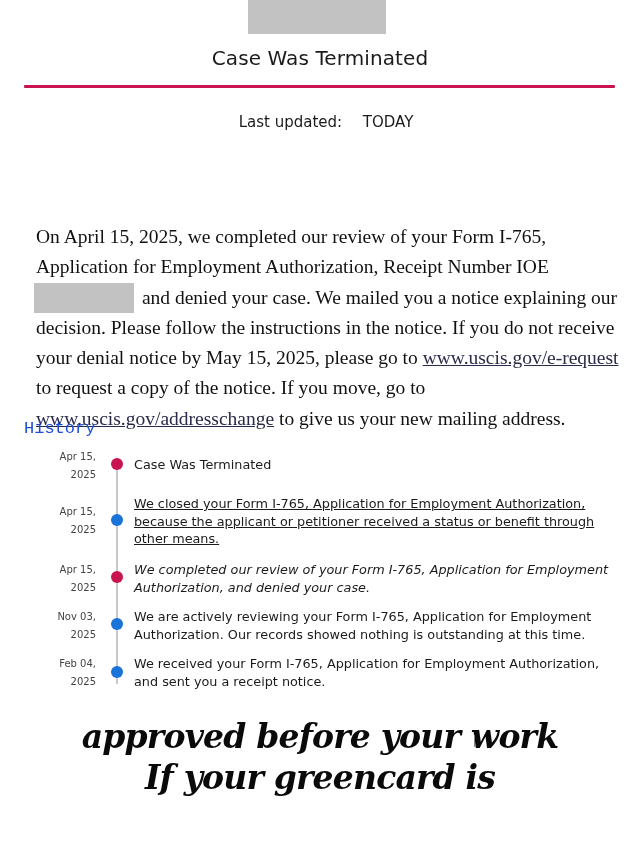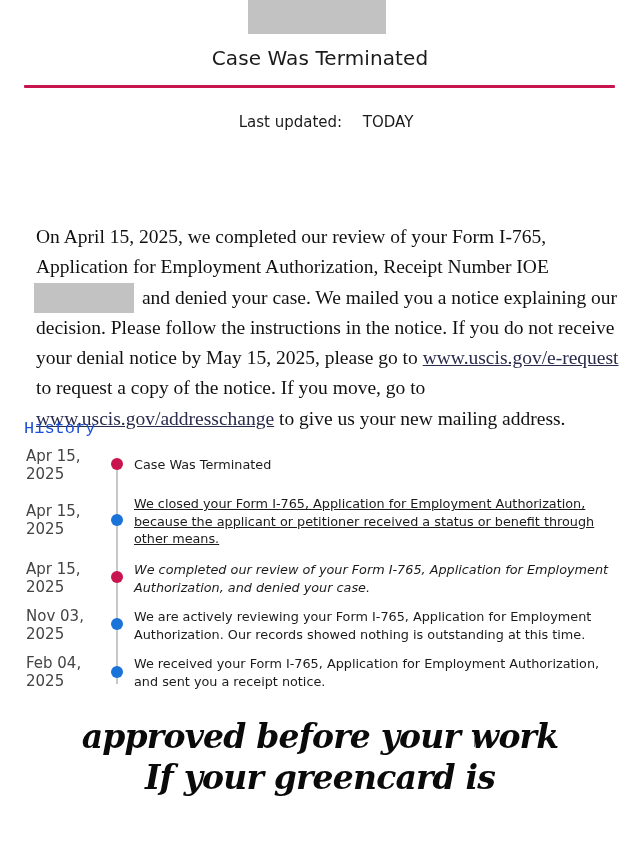--- a/index.html
+++ b/index.html
@@ -41,22 +41,22 @@
       position: absolute; left: 24px; top: 419px;
       font-family: Liberation Mono, monospace; font-size: 17px; color: #1d4ed8;
     }
 
     .timeline-line {
       position: absolute; left: 116px; top: 464px; width: 2px; height: 220px;
       background: #c8c8c8;
     }
     .hist-row { position: absolute; left: 0; width: 640px; }
     .hist-date {
-      position: absolute; left: 26px; width: 70px; text-align: left;
-      font-family: "DejaVu Sans", sans-serif; font-size: 15px; line-height: 17.5px;
+      position: absolute; left: 26px; width: 70px; text-align: right;
+      font-family: "DejaVu Sans", sans-serif; font-size: 10px; line-height: 17.5px;
       color: #444;
     }
     .hist-dot {
       position: absolute; left: 111px; width: 12px; height: 12px; border-radius: 50%;
     }
     .hist-desc {
       position: absolute; left: 134px; width: 480px;
       font-family: "DejaVu Sans", sans-serif; font-size: 12.8px; line-height: 17.5px;
       color: #1b1b1b;
     }

